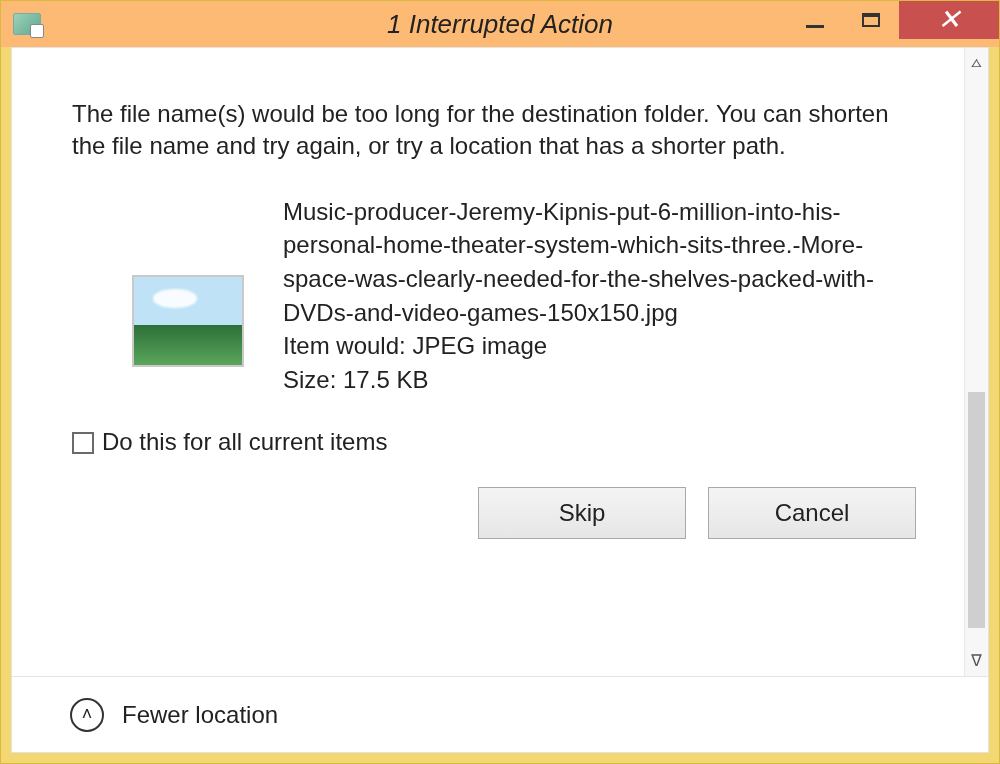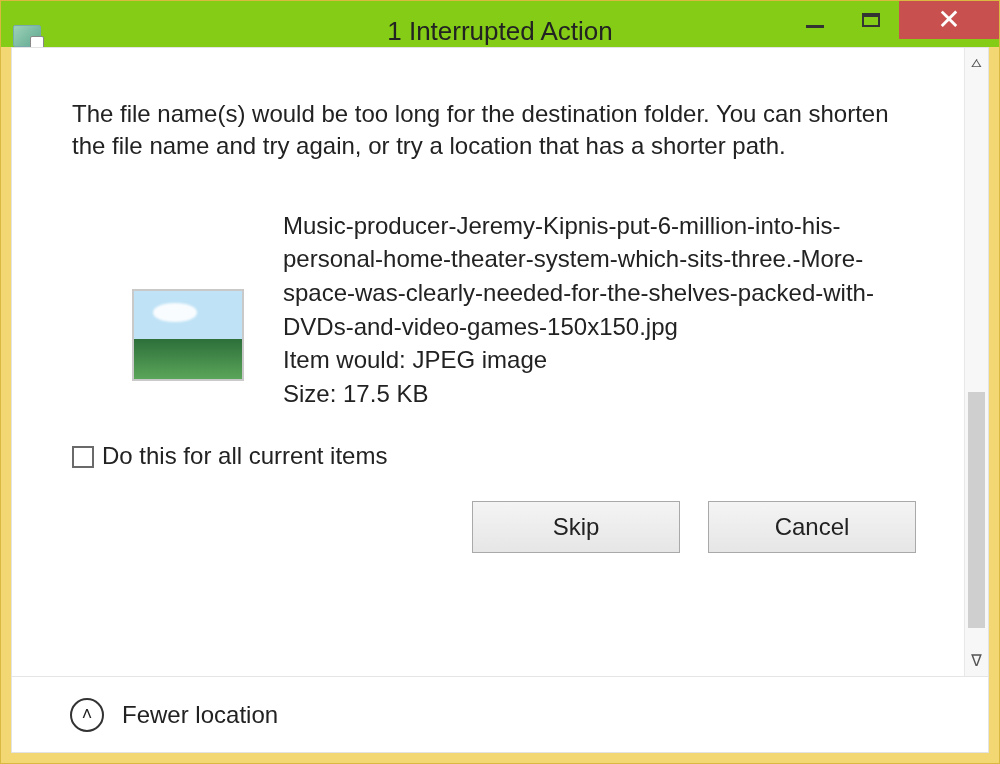--- a/index.html
+++ b/index.html
@@ -10,25 +10,26 @@
     height: 764px;
     background: #f2d772;
     border: 1px solid #d9b93f;
     display: flex;
     flex-direction: column;
   }
 
   
   .titlebar {
     height: 46px;
-    background: #84cc16;
+    background: #fdba74;
     display: flex;
-    align-items: flex-end;
+    align-items: center;
     position: relative;
     flex-shrink: 0;
+    font-style: italic;
   }
   .titlebar .app-icon {
     width: 28px; height: 22px;
     margin-left: 12px;
     background: linear-gradient(135deg,#9dd1b8,#5fa890);
     border: 1px solid #7aa;
     position: relative;
     border-radius: 2px;
   }
   .titlebar .app-icon::after{
@@ -112,21 +113,21 @@
   }
   .scroll-arrow { font-size:16px; color:#555; user-select:none; }
   .scroll-track { flex:1; width:100%; position:relative; }
   .scroll-thumb {
     position:absolute;
     left:3px; right:3px;
     top:55%; bottom:4%;
     background:#cfcfcf;
   }
 
-  .message { max-width: 860px; margin-bottom: 46px; }
+  .message { max-width: 860px; margin-bottom: 32px; }
 
   .file-row {
     display:flex;
     align-items:flex-start;
     gap: 39px;
     padding-left: 60px;
     margin-bottom: 30px;
   }
   .thumb {
     width: 112px; height: 92px;
@@ -164,21 +165,21 @@
     margin-bottom: 28px;
   }
   .checkbox {
     width: 22px; height: 22px;
     border: 2px solid #6a6a6a;
     background:#fff;
   }
 
   .btn-row {
     display:flex;
-    gap: 28px;
+    gap: 22px;
     justify-content:flex-end;
     padding-right: 8px;
   }
   .btn {
     width: 208px;
     height: 52px;
     background: linear-gradient(#f4f4f4,#e6e6e6);
     border: 1px solid #a9a9a9;
     font-size: 24px;
     color:#222;

